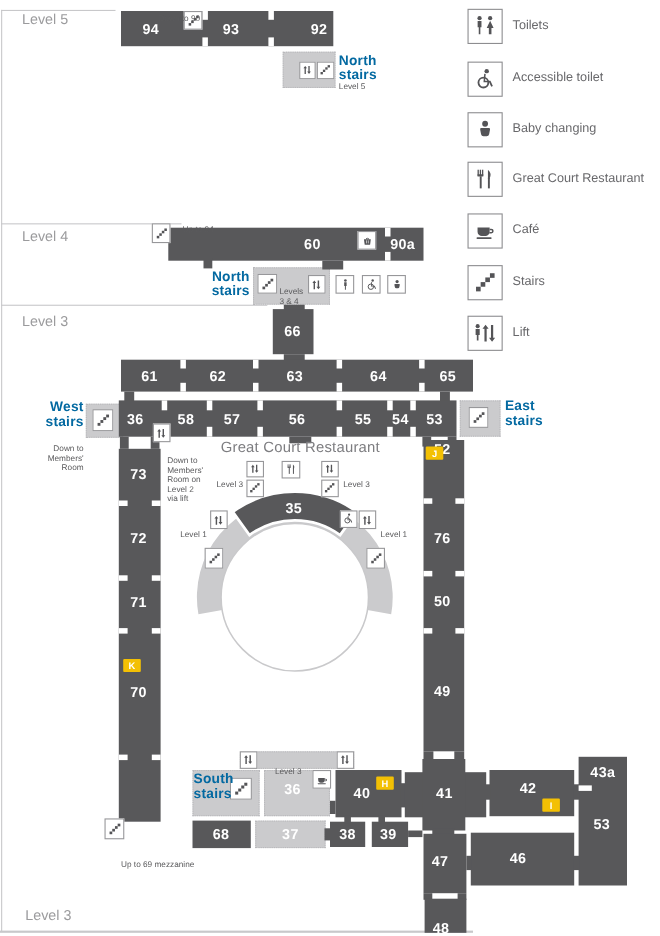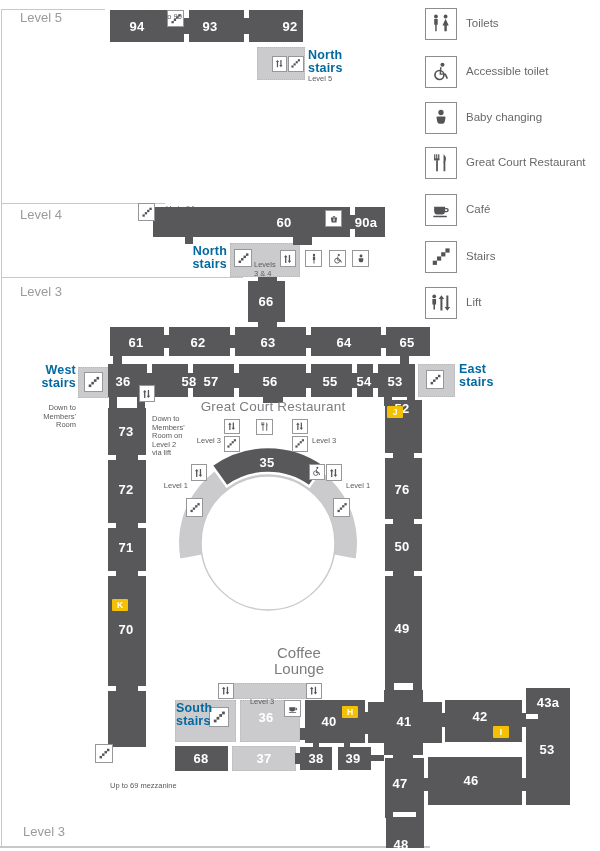--- a/index.html
+++ b/index.html
@@ -343,21 +343,21 @@
     <div class="room-num" style="left: 290px; top: 26px;">92</div>
     <div class="room-num" style="left: 284px; top: 222px;">60</div>
     <div class="room-num" style="left: 366px; top: 222px;">90a</div>
     <div class="room-num" style="left: 266px; top: 301px;">66</div>
     <div class="room-num" style="left: 136px; top: 342px;">61</div>
     <div class="room-num" style="left: 198px; top: 342px;">62</div>
     <div class="room-num" style="left: 268px; top: 342px;">63</div>
     <div class="room-num" style="left: 344px; top: 342px;">64</div>
     <div class="room-num" style="left: 407px; top: 342px;">65</div>
     <div class="room-num" style="left: 123px; top: 381px;">36</div>
-    <div class="room-num" style="left: 169px; top: 381px; margin-left: 20px;">58</div>
+    <div class="room-num" style="left: 169px; top: 381px;">58</div>
     <div class="room-num" style="left: 211px; top: 381px;">57</div>
     <div class="room-num" style="left: 270px; top: 381px;">56</div>
     <div class="room-num" style="left: 330px; top: 381px;">55</div>
     <div class="room-num" style="left: 364px; top: 381px;">54</div>
     <div class="room-num" style="left: 395px; top: 381px;">53</div>
     <div class="room-num" style="left: 402px; top: 408px;">52</div>
     <div class="room-num" style="left: 402px; top: 489px;">76</div>
     <div class="room-num" style="left: 402px; top: 546px;">50</div>
     <div class="room-num" style="left: 402px; top: 628px;">49</div>
     <div class="room-num" style="left: 126px; top: 431px;">73</div>
@@ -401,22 +401,20 @@
     <div class="txt tiny" style="left: 152px; top: 403px; width: 42px; text-align: left;">Down to
 Members'
 Room on
 Level 2
 via lift</div>
     <div class="txt title" style="left: 193px; top: 400px; width: 160px; text-align: center;">Great Court Restaurant</div>
     <div class="txt tiny" style="left: 181px; top: 425px; width: 40px; text-align: right;">Level 3</div>
     <div class="txt tiny" style="left: 312px; top: 425px; width: 40px; text-align: left;">Level 3</div>
     <div class="txt tiny" style="left: 148px; top: 470px; width: 40px; text-align: right;">Level 1</div>
     <div class="txt tiny" style="left: 346px; top: 470px; width: 40px; text-align: left;">Level 1</div>
-    <div class="txt coffee" style="left: 258px; top: 645px; width: 82px; text-align: center;">Coffee
-Lounge</div>
     <div class="txt tiny" style="left: 234px; top: 686px; width: 56px; text-align: center;">Level 3</div>
     <div class="txt mid" style="left: 176px; top: 702px; width: 36px; text-align: left;">South
 stairs</div>
     <div class="txt tiny" style="left: 110px; top: 770px; width: 110px; text-align: left;">Up to 69 mezzanine</div>
     <div class="txt lvl" style="left: 20px; top: 11px; width: 60px; text-align: left;">Level 5</div>
     <div class="txt lvl" style="left: 20px; top: 208px; width: 60px; text-align: left;">Level 4</div>
     <div class="txt lvl" style="left: 20px; top: 285px; width: 60px; text-align: left;">Level 3</div>
     <div class="txt lvl" style="left: 23px; top: 825px; width: 60px; text-align: left;">Level 3</div>
     <div class="legend-box" style="left: 425px; top: 8px; width: 32px; height: 32px;">
       <svg viewBox="0 0 24 24" fill="#545457">

